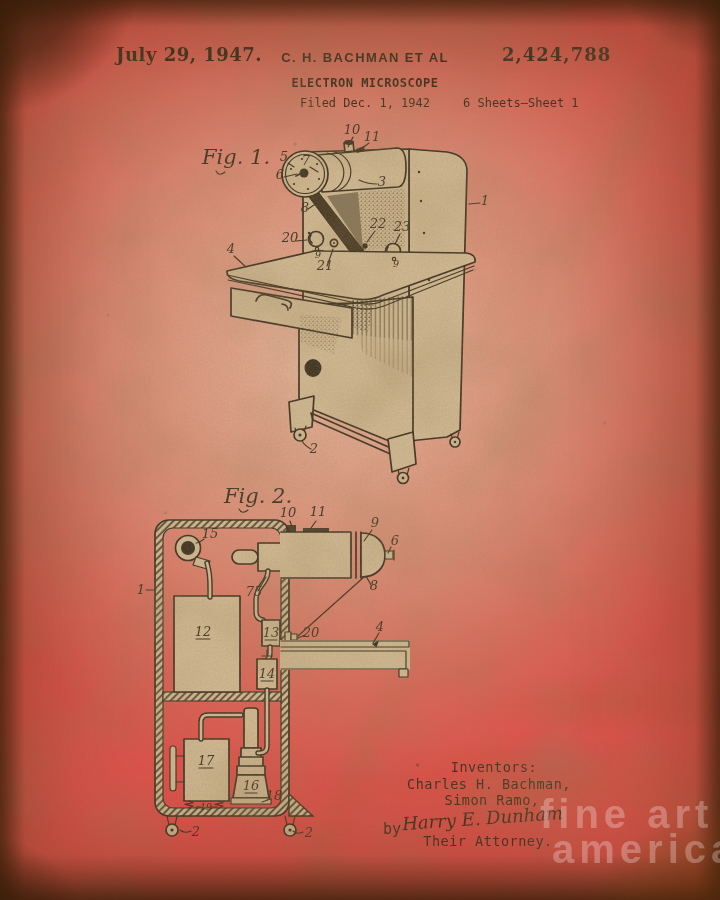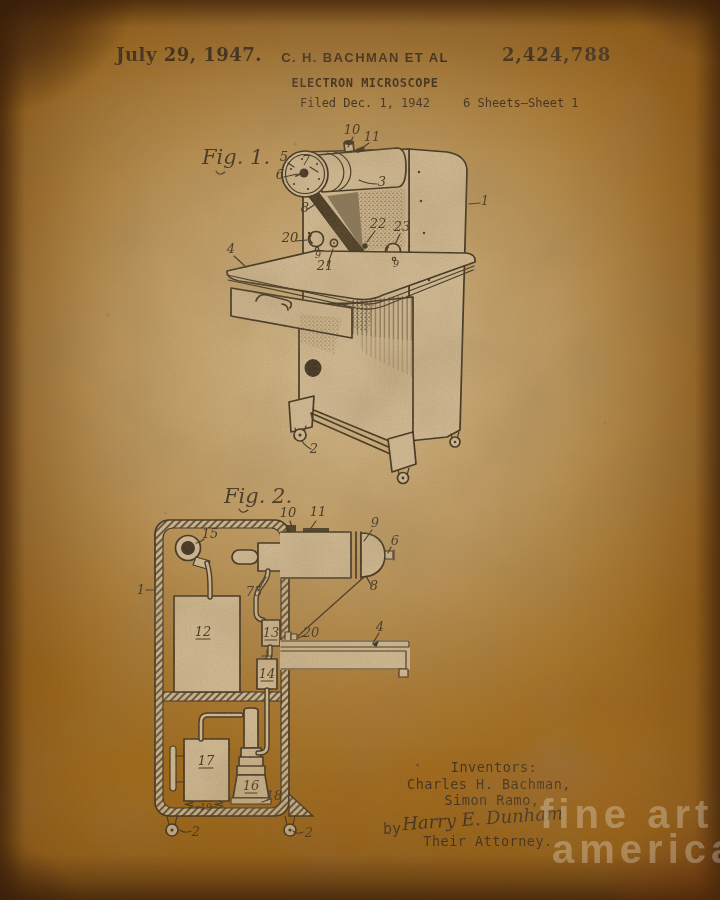--- a/index.html
+++ b/index.html
@@ -1,16 +1,16 @@
 <!DOCTYPE html>
 <html><head>
 <meta charset="utf-8">
 <style>
   html,body{margin:0;padding:0;background:#151008;}
-  .page{position:relative;width:720px;height:900px;overflow:hidden;background:#a16207;
+  .page{position:relative;width:720px;height:900px;overflow:hidden;background:#ef4444;
         font-family:"Liberation Sans",sans-serif;}
   .stains{position:absolute;inset:0;pointer-events:none;
     background-image:
       radial-gradient(70% 55% at 47% 40%, rgba(240,224,190,.8) 0%, rgba(226,204,166,.5) 45%, rgba(205,175,132,.25) 68%, rgba(0,0,0,0) 85%),
       radial-gradient(circle 2px at 41% 16%, rgba(45,28,10,.5) 60%, transparent 100%),
       radial-gradient(circle 2px at 23% 57%, rgba(45,28,10,.4) 60%, transparent 100%),
       radial-gradient(circle 2px at 66% 30%, rgba(45,28,10,.35) 60%, transparent 100%),
       radial-gradient(circle 2px at 58% 85%, rgba(45,28,10,.4) 60%, transparent 100%),
       radial-gradient(circle 2px at 15% 35%, rgba(45,28,10,.35) 60%, transparent 100%),
       radial-gradient(circle 2px at 84% 47%, rgba(45,28,10,.3) 60%, transparent 100%),

